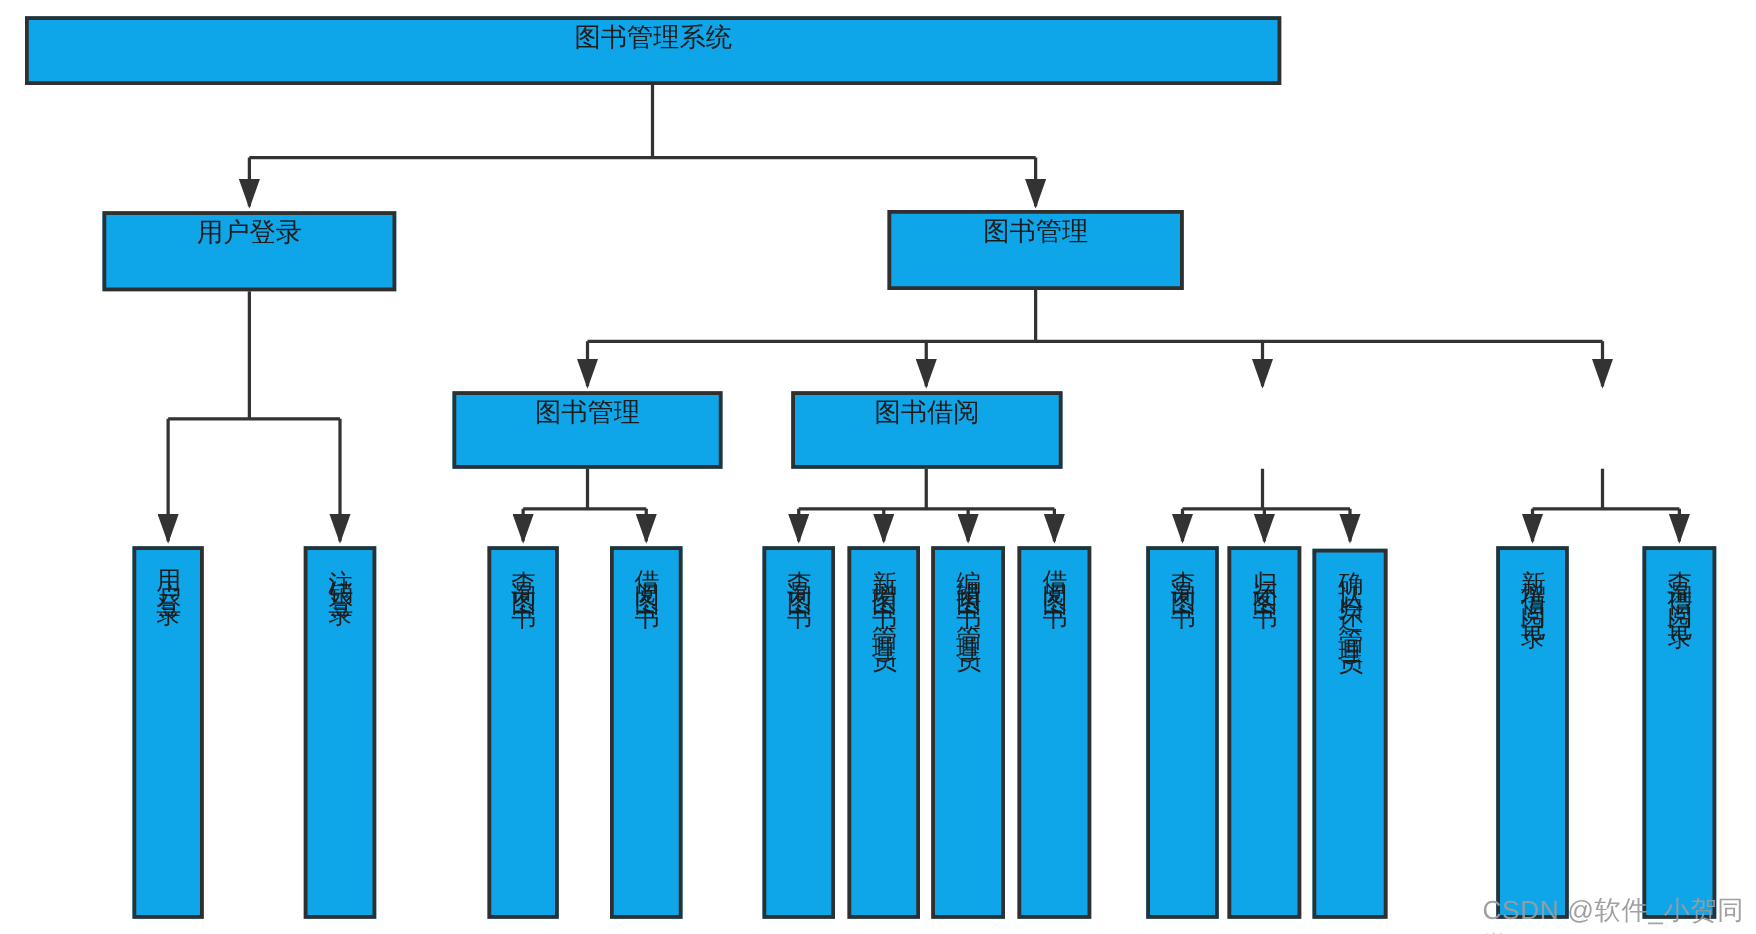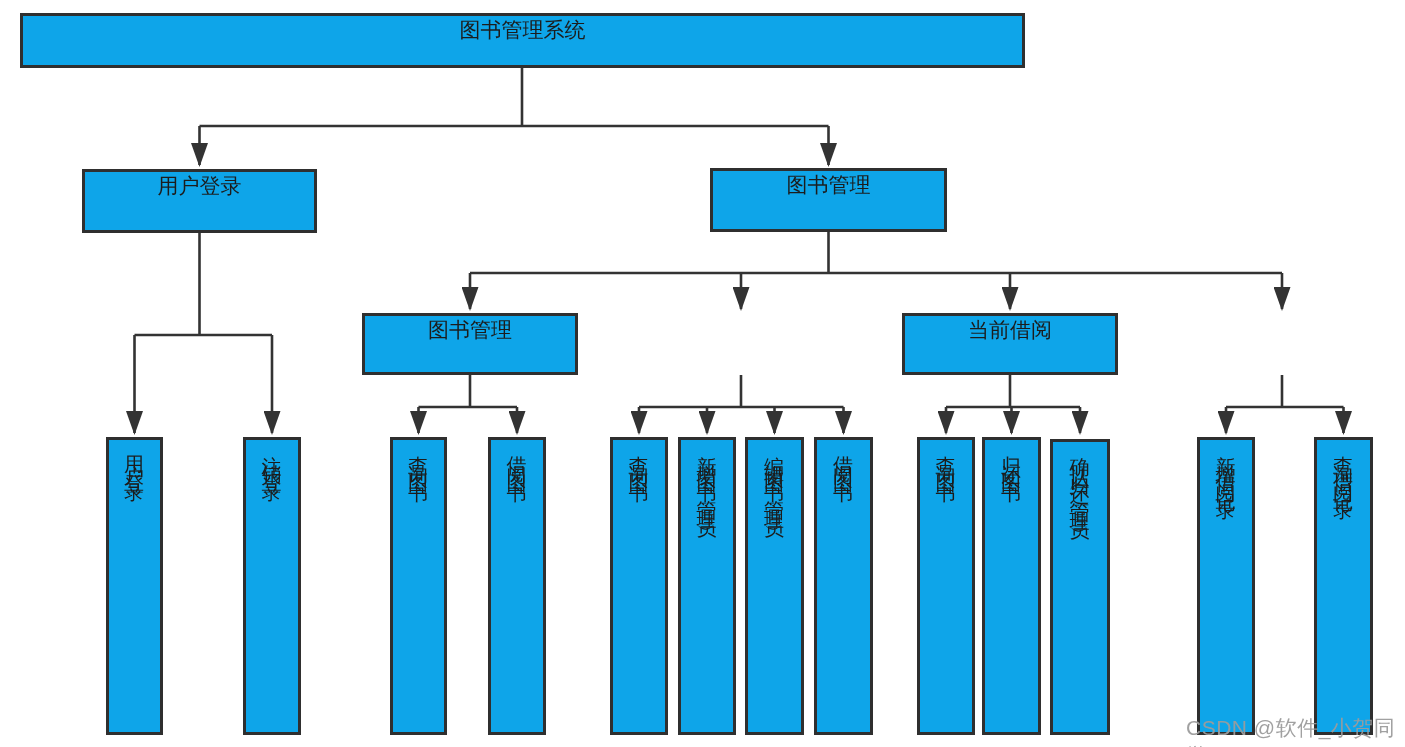--- a/index.html
+++ b/index.html
@@ -78,22 +78,22 @@
   <div class="node" style="left:82px;top:169px;width:235px;height:64px;">
     <span>用户登录</span>
   </div>
   <div class="node" style="left:710px;top:168px;width:237px;height:64px;font-family:Liberation Serif, serif;">
     <span>图书管理</span>
   </div>
 
   <div class="node" style="left:362px;top:313px;width:216px;height:62px;">
     <span>图书管理</span>
   </div>
-  <div class="node" style="left:902px;top:313px;width:216px;height:62px;">
-    <span>当前借阅</span>
+  <div class="node" style="left:633px;top:313px;width:217px;height:62px;">
+    <span>图书借阅</span>
   </div>
 
   <div class="node v" style="left:106px;top:437px;width:57px;height:298px;">
     <span>用户登录</span>
   </div>
   <div class="node v" style="left:243px;top:437px;width:58px;height:298px;">
     <span>注销登录</span>
   </div>
 
   <div class="node v" style="left:390px;top:437px;width:57px;height:298px;">

